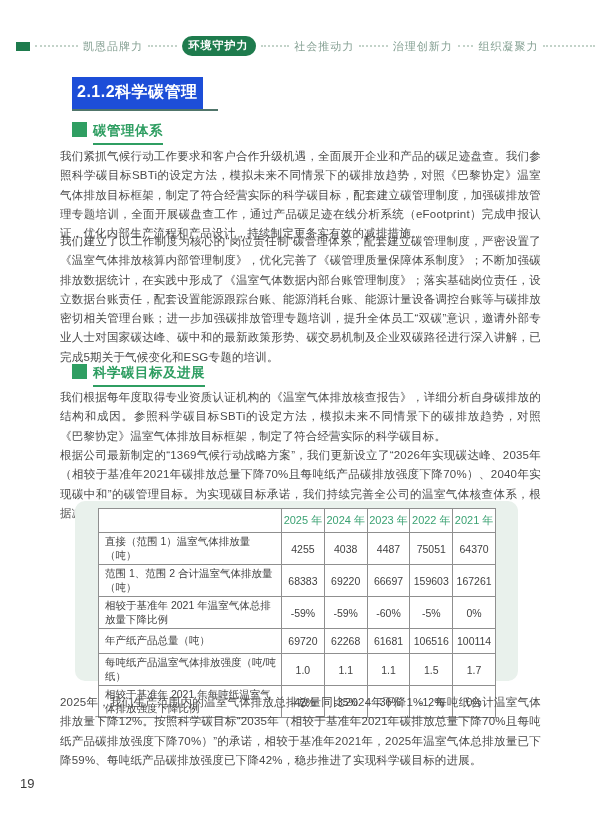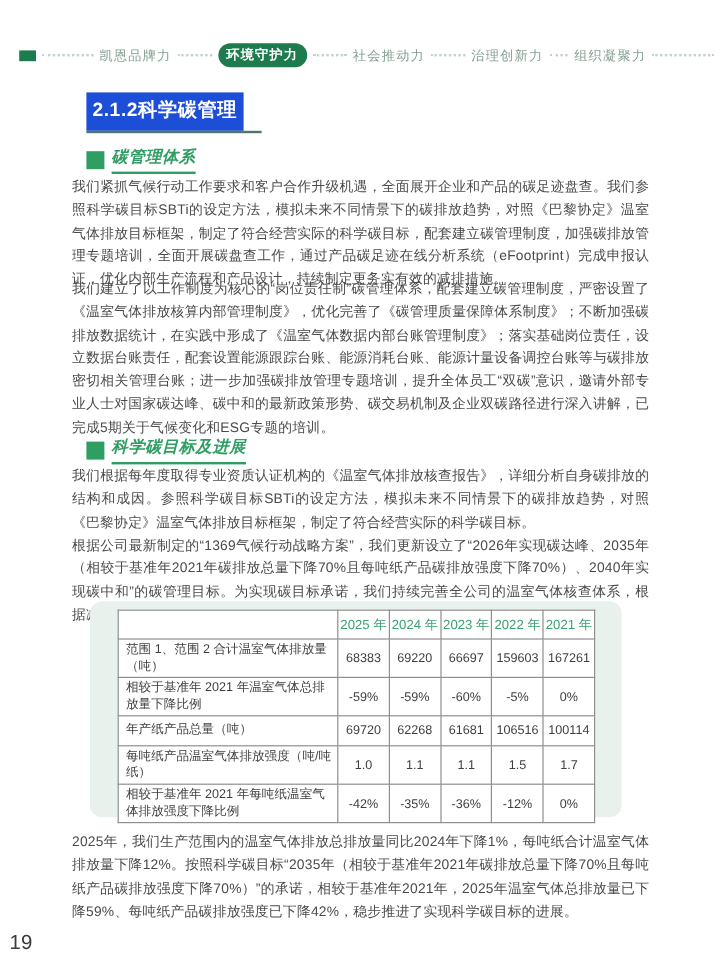--- a/index.html
+++ b/index.html
@@ -30,21 +30,21 @@
     position:absolute; top:77px; left:72px;
     background:#1d4ed8; color:#ffffff;
     font-size:16px; font-weight:bold; letter-spacing:0.5px;
     padding:5px 5px 6px;
   }
   .title-underline {
     position:absolute; top:109px; left:72px; width:146px; height:2px; background:#50756a;
   }
 
   
-  .sec { position:absolute; left:72px; display:flex; align-items:flex-end;font-style:italic; }
+  .sec { position:absolute; left:72px; display:flex; align-items:flex-start; }
   .sec-square { width:15px; height:15px; background:#2f9e62; margin-right:6px; margin-bottom:4px; flex:0 0 auto; }
   .sec-label {
     font-size:13.5px; font-weight:bold; color:#2f9e62; letter-spacing:0.5px;
     border-bottom:2px solid #2f9e62; padding-bottom:3px; white-space:nowrap;
   }
   .sec1 { top:122px; }
   .sec2 { top:364px; }
 
   
   .para {
@@ -75,22 +75,22 @@
   }
   .ghg td.lbl {
     text-align:left; padding:2px 3px 2px 6px; line-height:13.5px;
   }
   .ghg td.val { text-align:center; height:22px; }
   .ghg col.c-label { width:183px; }
   .ghg col.c-year { width:42.8px; }
 
   
   .pageno {
-    position:absolute; left:8px; top:776px;
-    font-size:17px; color:#3a3a3a;
+    position:absolute; left:20px; top:776px;
+    font-size:13px; color:#3a3a3a;
   }
 </style>
 </head>
 <body>
 
 <div class="nav">
   <span class="nav-marker"></span>
   <span class="dots d1"></span>
   <span class="nav-label">凯恩品牌力</span>
   <span class="dots d2"></span>
@@ -136,20 +136,28 @@
     <tbody>
         <tr>
       <th></th>
       <th>2025 年</th>
       <th>2024 年</th>
       <th>2023 年</th>
       <th>2022 年</th>
       <th>2021 年</th>
     </tr>
     <tr>
+      <td class="lbl">直接（范围 1）温室气体排放量（吨）</td>
+      <td class="val">4255</td>
+      <td class="val">4038</td>
+      <td class="val">4487</td>
+      <td class="val">75051</td>
+      <td class="val">64370</td>
+    </tr>
+    <tr>
       <td class="lbl">范围 1、范围 2 合计温室气体排放量（吨）</td>
       <td class="val">68383</td>
       <td class="val">69220</td>
       <td class="val">66697</td>
       <td class="val">159603</td>
       <td class="val">167261</td>
     </tr>
     <tr>
       <td class="lbl">相较于基准年 2021 年温室气体总排放量下降比例</td>
       <td class="val">-59%</td>

